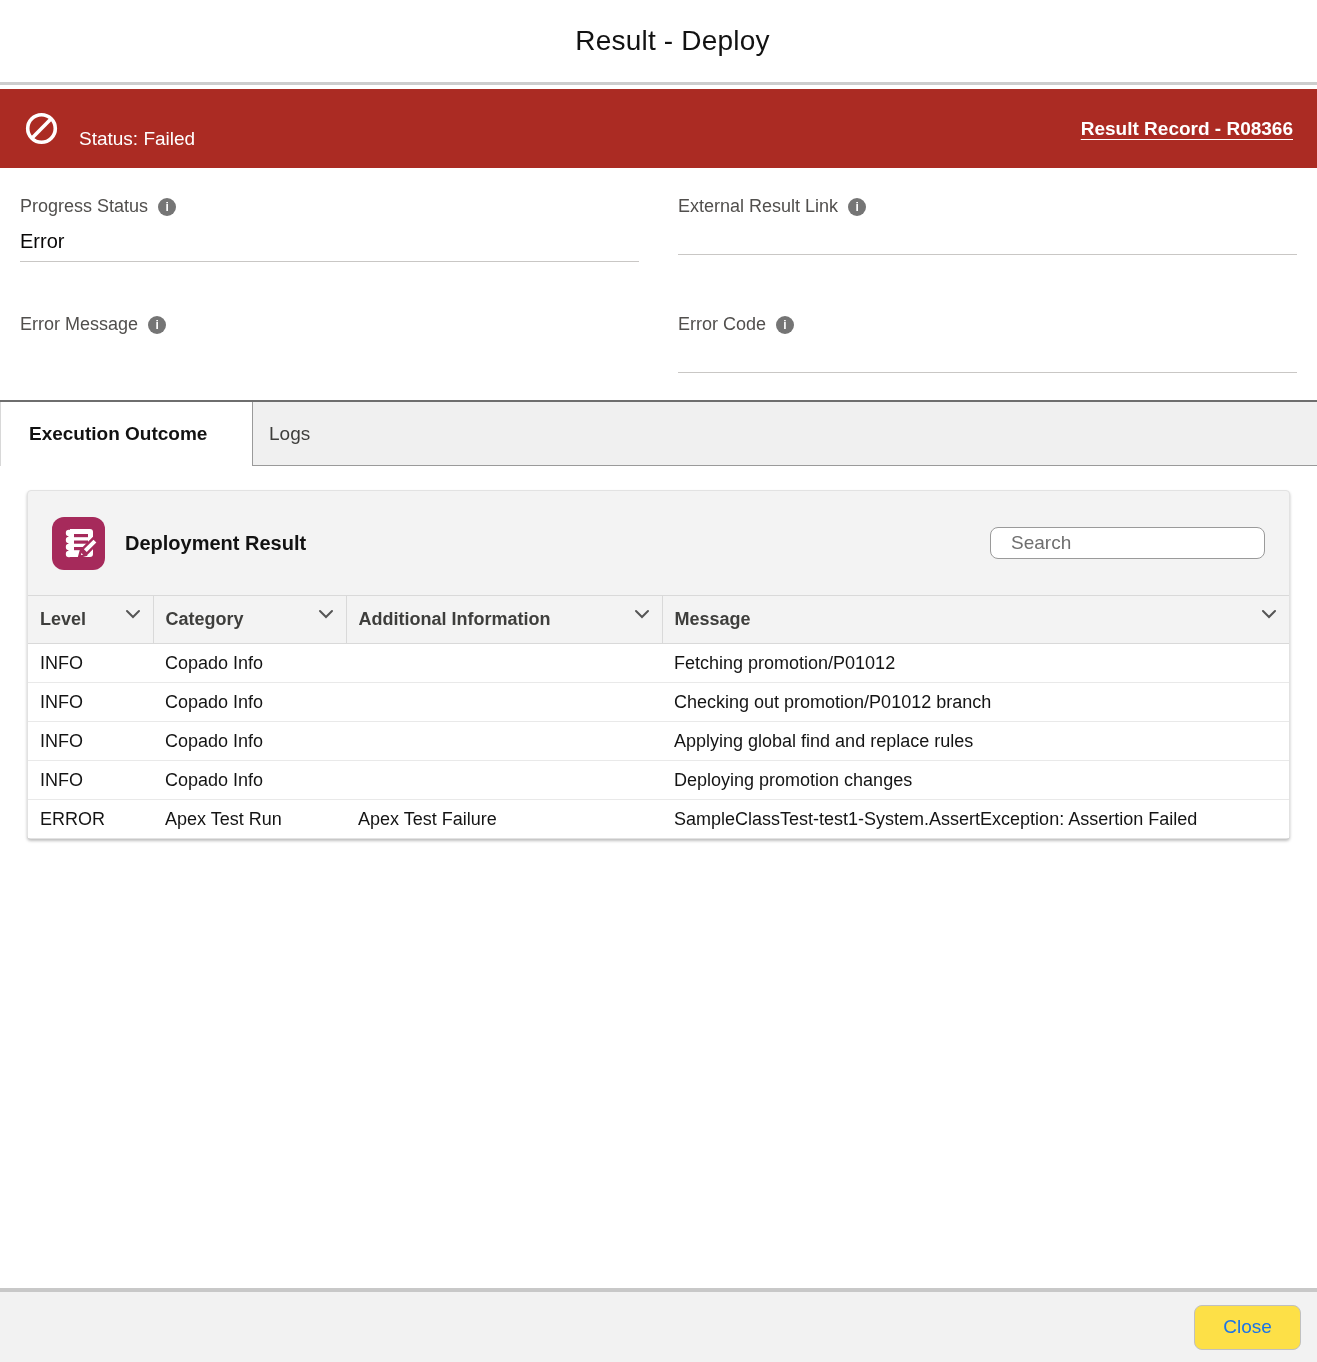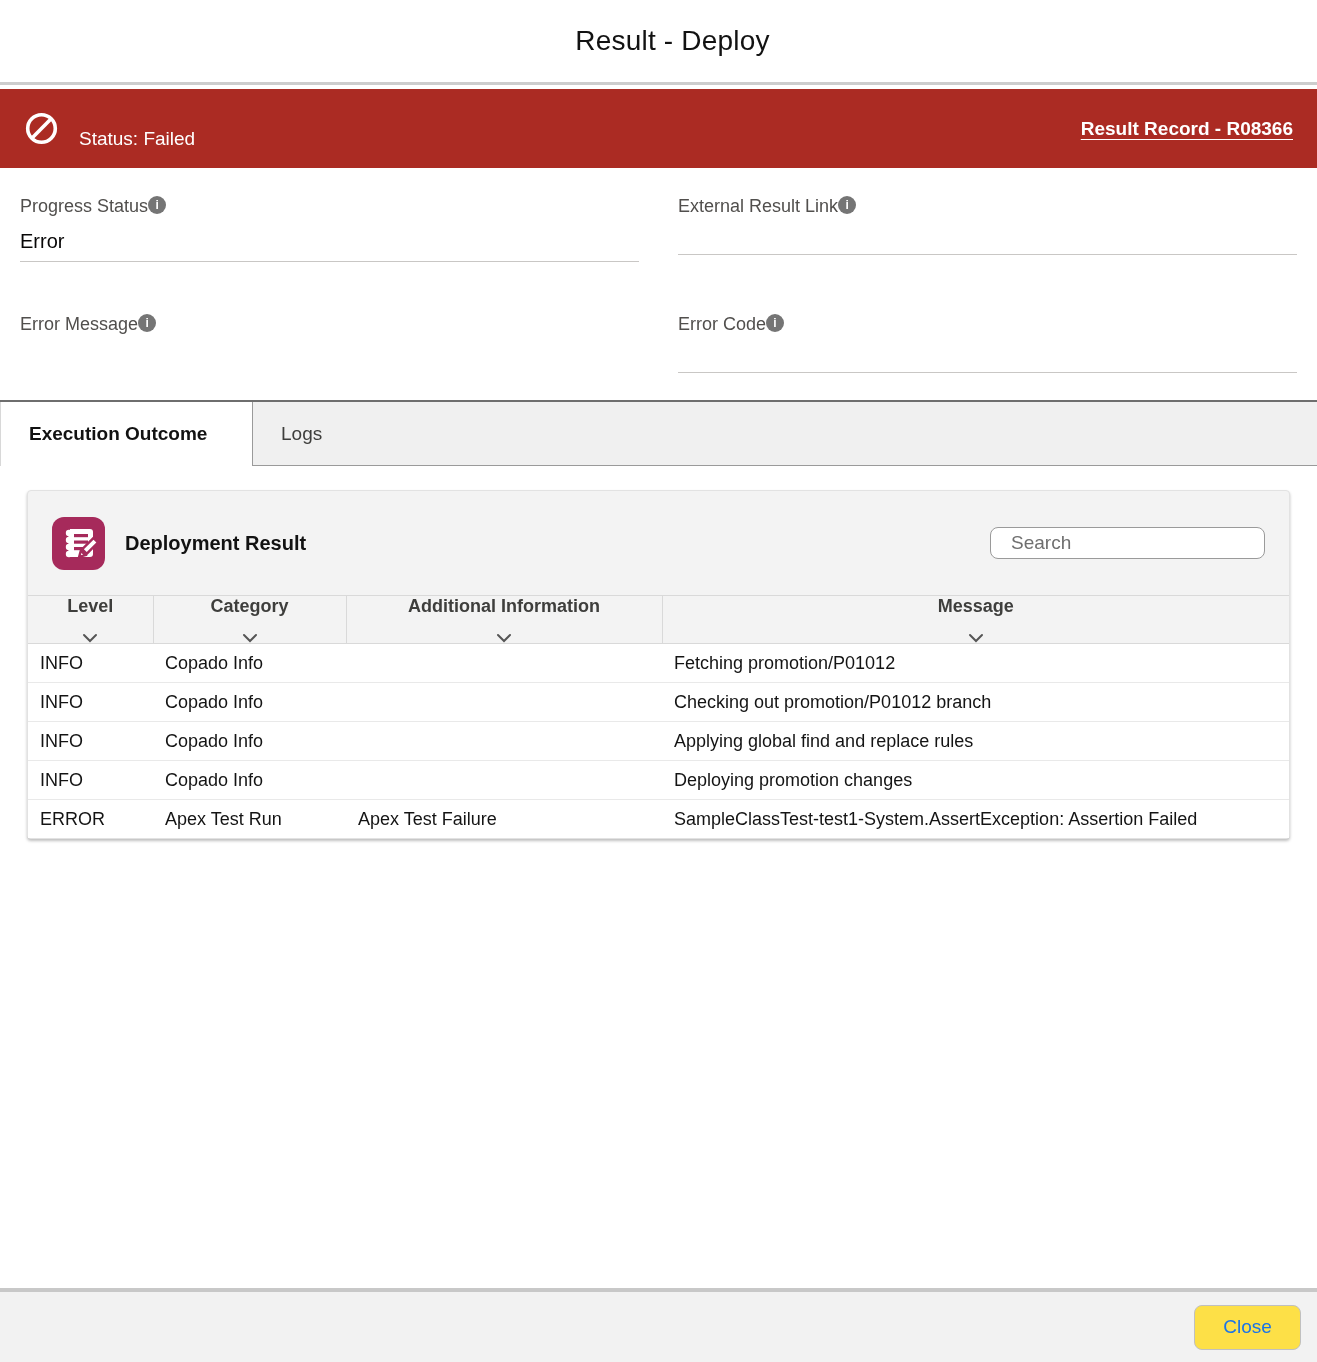--- a/index.html
+++ b/index.html
@@ -27,21 +27,21 @@
   .banner .record-link {
     margin-left:auto; color:#fff; font-size:19px; font-weight:700;
     text-decoration:underline; text-underline-offset:4px; cursor:pointer;
   }
 
   
   .fields {
     padding:28px 20px 0 20px;
     display:grid; grid-template-columns:1fr 1fr; column-gap:39px; row-gap:52px;
   }
-  .field .label-row { display:flex; align-items:flex-start; margin-bottom:10px; }
+  .field .label-row { display:flex; align-items:center; gap:10px; margin-bottom:10px; }
   .field .label { font-size:18px; color:#514f4d; }
   .info-icon {
     width:18px; height:18px; border-radius:50%; background:#757575;
     color:#fff; font-size:12px; font-weight:700; font-style:normal;
     display:inline-flex; align-items:center; justify-content:center; cursor:pointer;
   }
   .field .value {
     font-size:20px; color:#080707; line-height:28px; min-height:28px;
     padding-bottom:6px; border-bottom:1px solid #c9c7c5;
   }
@@ -52,21 +52,21 @@
     background:#f0f0f0; border-top:2px solid #6e6e6e;
     box-shadow: inset 0 -1px 0 #9a9a9a;
   }
   .tab {
     display:flex; align-items:center; font-size:19px; color:#3e3e3c; cursor:pointer;
   }
   .tab.active {
     width:253px; padding-left:28px; background:#fff; font-weight:700; color:#121212;
     border-right:1px solid #9a9a9a; border-left:1px solid #d8d8d8;
   }
-  .tab.inactive { padding:0 28px; }
+  .tab.inactive { padding:0 16px; }
 
   
   .card {
     margin:24px 27px 0 27px; background:#f3f3f3;
     border:1px solid #e2e2e2; border-radius:4px;
     box-shadow:0 2px 3px rgba(0,0,0,.25);
   }
   .card-header { height:104px; display:flex; align-items:center; padding:0 24px; }
   .app-icon { width:53px; height:53px; flex:0 0 auto; }
   .card-title { margin-left:20px; font-size:20px; font-weight:700; color:#121212; }
@@ -79,21 +79,21 @@
 
   
   table { width:100%; border-collapse:collapse; background:#fff; }
   thead th {
     height:48px; background:#f3f3f3; text-align:left;
     font-size:18px; font-weight:700; color:#3e3e3c;
     border-top:1px solid #d9d9d9; border-bottom:1px solid #d9d9d9;
     padding:0 12px; white-space:nowrap;
   }
   thead th + th { border-left:1px solid #d9d9d9; }
-  th .th-inner { display:flex; align-items:center; justify-content:space-between; gap:16px;flex-direction:column; }
+  th .th-inner { display:flex; align-items:flex-start; justify-content:space-between; gap:16px; }
   .chev { width:16px; height:10px; flex:0 0 auto; cursor:pointer; }
   .col-level { width:125px; }
   .col-category { width:193px; }
   .col-addinfo { width:316px; }
   tbody td {
     font-size:18px; color:#141414; line-height:24px;
     padding:7px 12px; border-bottom:1px solid #e9e9e9; vertical-align:middle;
   }
   tbody tr:last-child td { border-bottom:none; }
 

